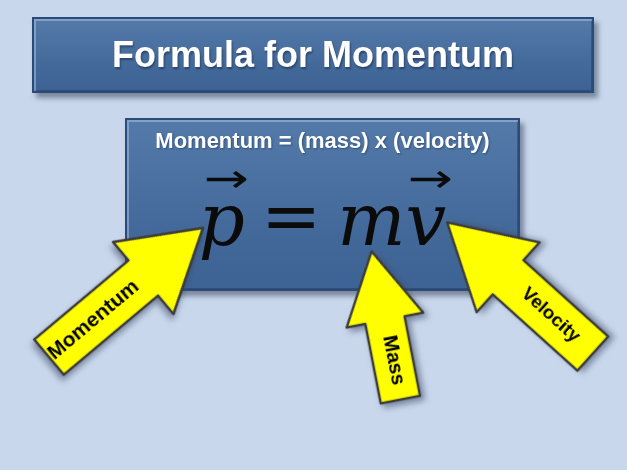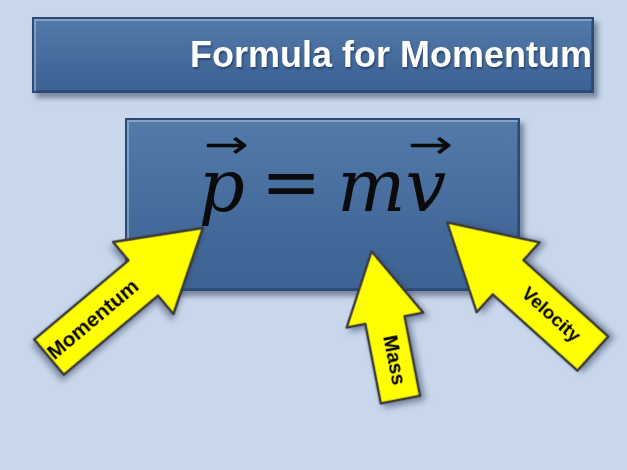--- a/index.html
+++ b/index.html
@@ -27,21 +27,21 @@
                 inset -1px -1px 0 rgba(20, 40, 70, 0.35),
                 4px 5px 5px rgba(96, 110, 134, 0.75);
   }
   .title-box {
     left: 32px;
     top: 17px;
     width: 562px;
     height: 76px;
     display: flex;
     align-items: center;
-    justify-content: flex-end;
+    justify-content: center;
     z-index: 1;
   }
   .title-text {
     color: var(--title-text, #ffffff);
     font-size: 36px;
     font-weight: bold;
     letter-spacing: 0px;
     text-shadow: 1px 2px 2px rgba(10, 25, 50, 0.45);
     white-space: nowrap;
   }
@@ -139,20 +139,21 @@
 </head>
 <body>
 
 <div class="slide">
 
   <div class="panel title-box">
     <span class="title-text">Formula for Momentum</span>
   </div>
 
   <div class="panel formula-box">
+    <div class="formula-caption">Momentum = (mass) x (velocity)</div>
     <div class="formula">
       <span class="vec">
         <span class="vec-arrow">→</span>
         <span class="letter">p</span>
       </span>
       <span class="eq">=</span>
       <span class="letter">m</span>
       <span class="vec">
         <span class="vec-arrow">→</span>
         <span class="letter">v</span>

